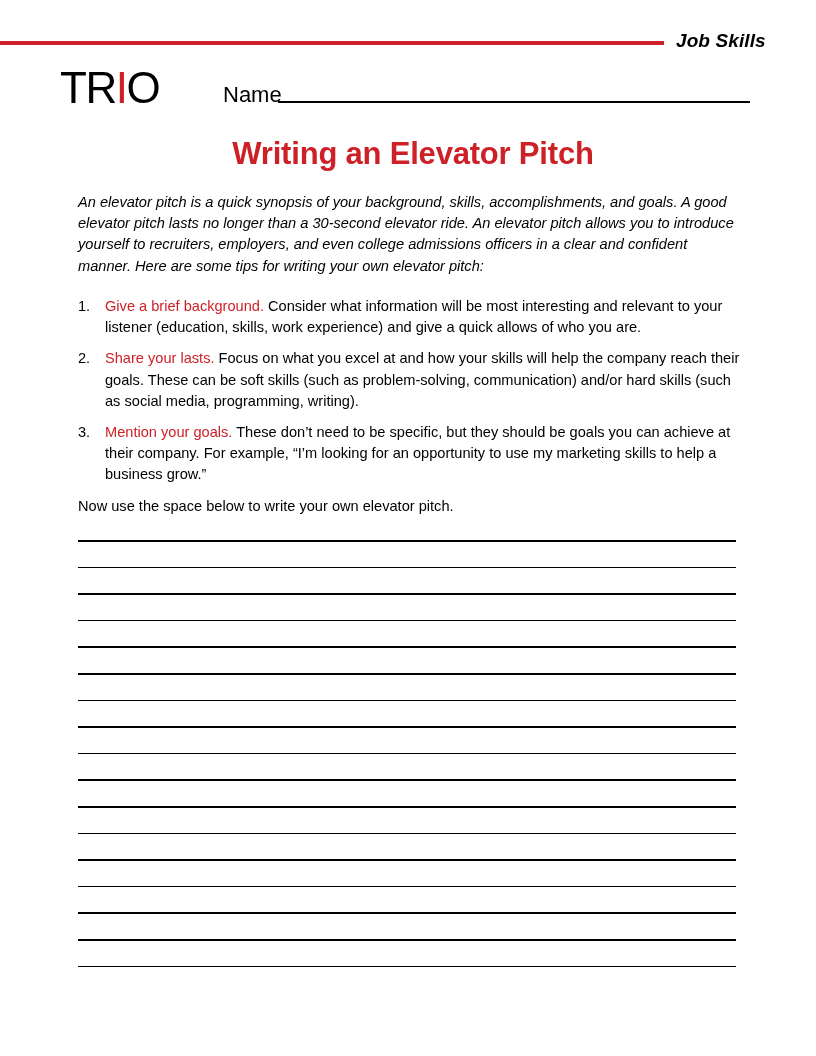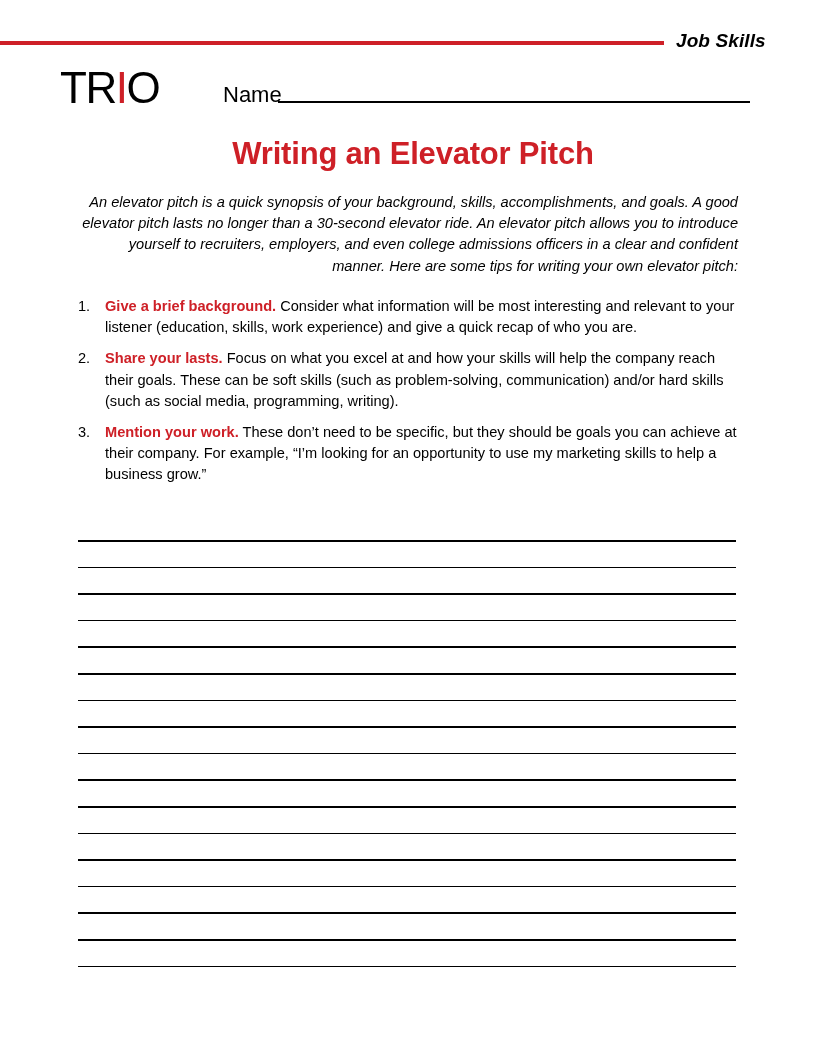--- a/index.html
+++ b/index.html
@@ -101,21 +101,21 @@
   
   .intro {
     position: absolute;
     left: 78px;
     top: 192px;
     width: 660px;
     font-size: 14.6px;
     font-style: italic;
     line-height: 21.2px;
     color: #000000;
-    text-align: right;
+    text-align: left;
   }
 
   .tips {
     position: absolute;
     left: 78px;
     top: 296px;
     width: 662px;
   }
   .tip {
     position: relative;
@@ -128,21 +128,21 @@
   .tip-num {
     position: absolute;
     left: 0;
     top: 0;
     width: 20px;
     text-align: left;
     font-size: 14.6px;
     color: #000000;
   }
   .tip-lead {
-    font-weight: bold;
+    font-weight: normal;
     color: #CE2027;
   }
 
   .prompt {
     position: absolute;
     left: 78px;
     top: 496px;
     width: 660px;
     font-size: 14.6px;
     line-height: 21.2px;
@@ -188,30 +188,31 @@
 
   <div class="name-label">Name</div>
   <div class="name-rule"></div>
 
   <div class="title">Writing an Elevator Pitch</div>
 
   <div class="intro">An elevator pitch is a quick synopsis of your background, skills, accomplishments, and goals. A good elevator pitch lasts no longer than a 30-second elevator ride. An elevator pitch allows you to introduce yourself to recruiters, employers, and even college admissions officers in a clear and confident manner. Here are some tips for writing your own elevator pitch:</div>
 
   <div class="tips">
     <div class="tip">
-      <span class="tip-num">1.</span><span class="tip-lead">Give a brief background.</span><span> Consider what information will be most interesting and relevant to your listener (education, skills, work experience) and give a quick recap of who you are.</span>
+      <span class="tip-num">1.</span><span class="tip-lead">Give a brief background.</span><span> Consider what information will be most interesting and relevant to your listener (education, skills, work experience) and give a quick allows of who you are.</span>
     </div>
     <div class="tip">
       <span class="tip-num">2.</span><span class="tip-lead">Share your lasts.</span><span> Focus on what you excel at and how your skills will help the company reach their goals. These can be soft skills (such as problem-solving, communication) and/or hard skills (such as social media, programming, writing).</span>
     </div>
     <div class="tip">
-      <span class="tip-num">3.</span><span class="tip-lead">Mention your work.</span><span> These don’t need to be specific, but they should be goals you can achieve at their company. For example, “I’m looking for an opportunity to use my marketing skills to help a business grow.”</span>
+      <span class="tip-num">3.</span><span class="tip-lead">Mention your goals.</span><span> These don’t need to be specific, but they should be goals you can achieve at their company. For example, “I’m looking for an opportunity to use my marketing skills to help a business grow.”</span>
     </div>
   </div>
 
+  <div class="prompt">Now use the space below to write your own elevator pitch.</div>
 
   <div class="lines">
       <div class="write-line"></div>
       <div class="write-line"></div>
       <div class="write-line"></div>
       <div class="write-line"></div>
       <div class="write-line"></div>
       <div class="write-line"></div>
       <div class="write-line"></div>
       <div class="write-line"></div>

